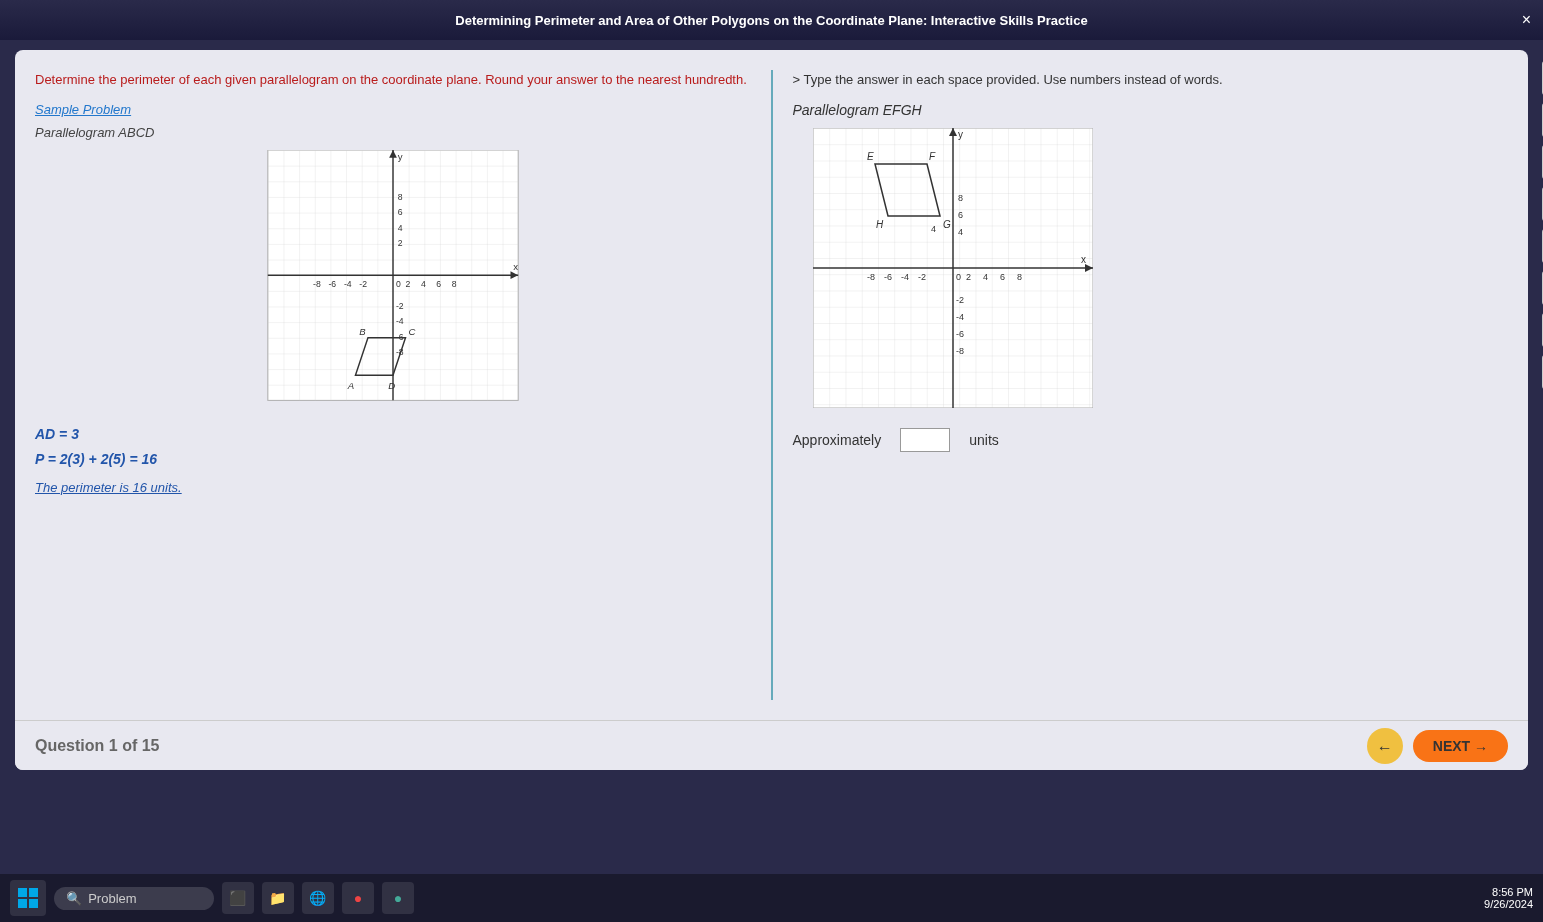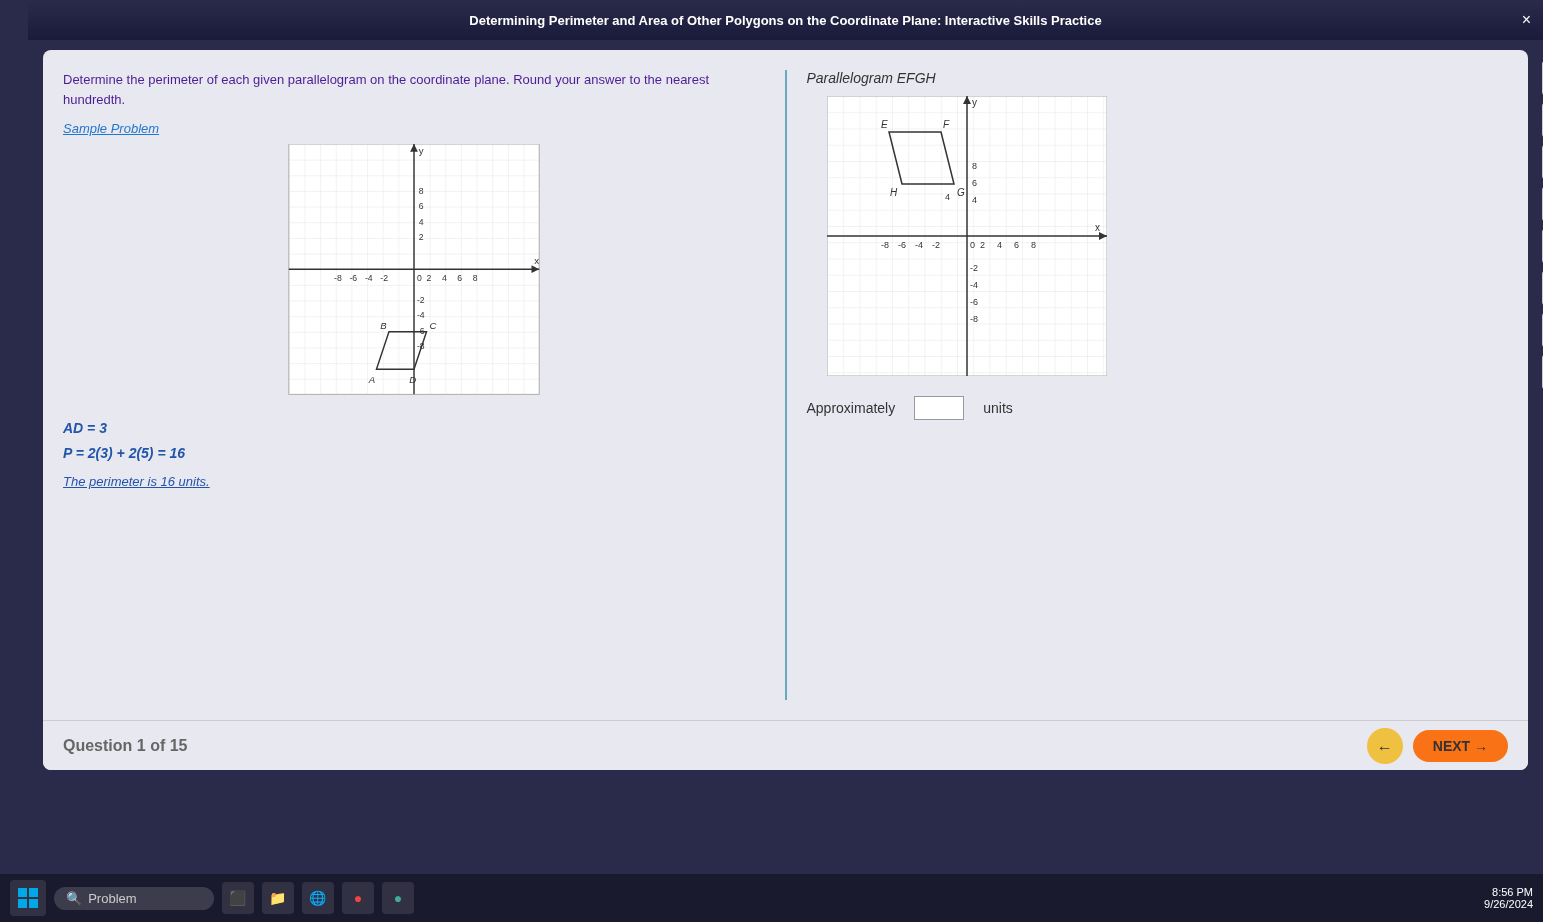--- a/index.html
+++ b/index.html
@@ -56,21 +56,21 @@
 
     
     .left-panel {
       flex: 1;
       padding-right: 20px;
       border-right: 2px solid #6ab;
     }
 
     .instruction-text {
       font-size: 13px;
-      color: #4c1d95;
+      color: #b91c1c;
       line-height: 1.5;
       margin-bottom: 12px;
     }
 
     .sample-problem-label {
       color: #2277cc;
       font-size: 13px;
       text-decoration: underline;
       margin-bottom: 8px;
       font-style: italic;
@@ -298,21 +298,20 @@
       gap: 6px;
       color: #ccc;
       font-size: 13px;
       width: 160px;
     }
 
     .outer-wrapper {
       background: #2a2a4a;
       height: 922px;
       position: relative;
-      padding-left: 28px;
     }
   </style>
 </head>
 <body>
 
 <div class="outer-wrapper">
 
   <div class="title-bar">
     <span class="title-bar-text">Determining Perimeter and Area of Other Polygons on the Coordinate Plane: Interactive Skills Practice</span>
     <span class="close-btn">×</span>
@@ -329,20 +328,21 @@
       <div class="toolbar-btn">a</div>
       <div class="toolbar-btn">▦</div>
       <div class="toolbar-btn">▣</div>
     </div>
 
     <div class="content-area">
 
       <div class="left-panel">
         <p class="instruction-text">Determine the perimeter of each given parallelogram on the coordinate plane. Round your answer to the nearest hundredth.</p>
         <p class="sample-problem-label">Sample Problem</p>
+        <p class="parallelogram-label">Parallelogram ABCD</p>
 
         <div class="graph-container">
           <svg class="graph-svg" viewBox="0 0 260 270">
 
             <defs>
               <pattern id="smallGrid" width="16.25" height="16.25" patternUnits="userSpaceOnUse">
                 <path d="M 16.25 0 L 0 0 0 16.25" fill="none" stroke="#ccc" stroke-width="0.5"></path>
               </pattern>
               <pattern id="grid" width="32.5" height="32.5" patternUnits="userSpaceOnUse">
                 <rect width="32.5" height="32.5" fill="url(#smallGrid)"></rect>
@@ -392,20 +392,21 @@
         </div>
 
         <div class="formulas">
           <div>AD = 3</div>
           <div>P = 2(3) + 2(5) = 16</div>
         </div>
         <p class="answer-text">The perimeter is 16 units.</p>
       </div>
 
       <div class="right-panel">
+        <p class="type-answer-text">&gt; Type the answer in each space provided. Use numbers instead of words.</p>
         <p class="parallelogram-efgh-label">Parallelogram <em>EFGH</em></p>
 
         <div class="graph-container-right">
           <svg width="280" height="280" viewBox="0 0 280 280">
             <rect width="280" height="280" fill="white" stroke="#aaa"></rect>
             <rect width="280" height="280" fill="url(#smallGrid)"></rect>
 
             <line x1="0" y1="140" x2="280" y2="140" stroke="#333" stroke-width="1.5"></line>
             <line x1="140" y1="0" x2="140" y2="280" stroke="#333" stroke-width="1.5"></line>
 

